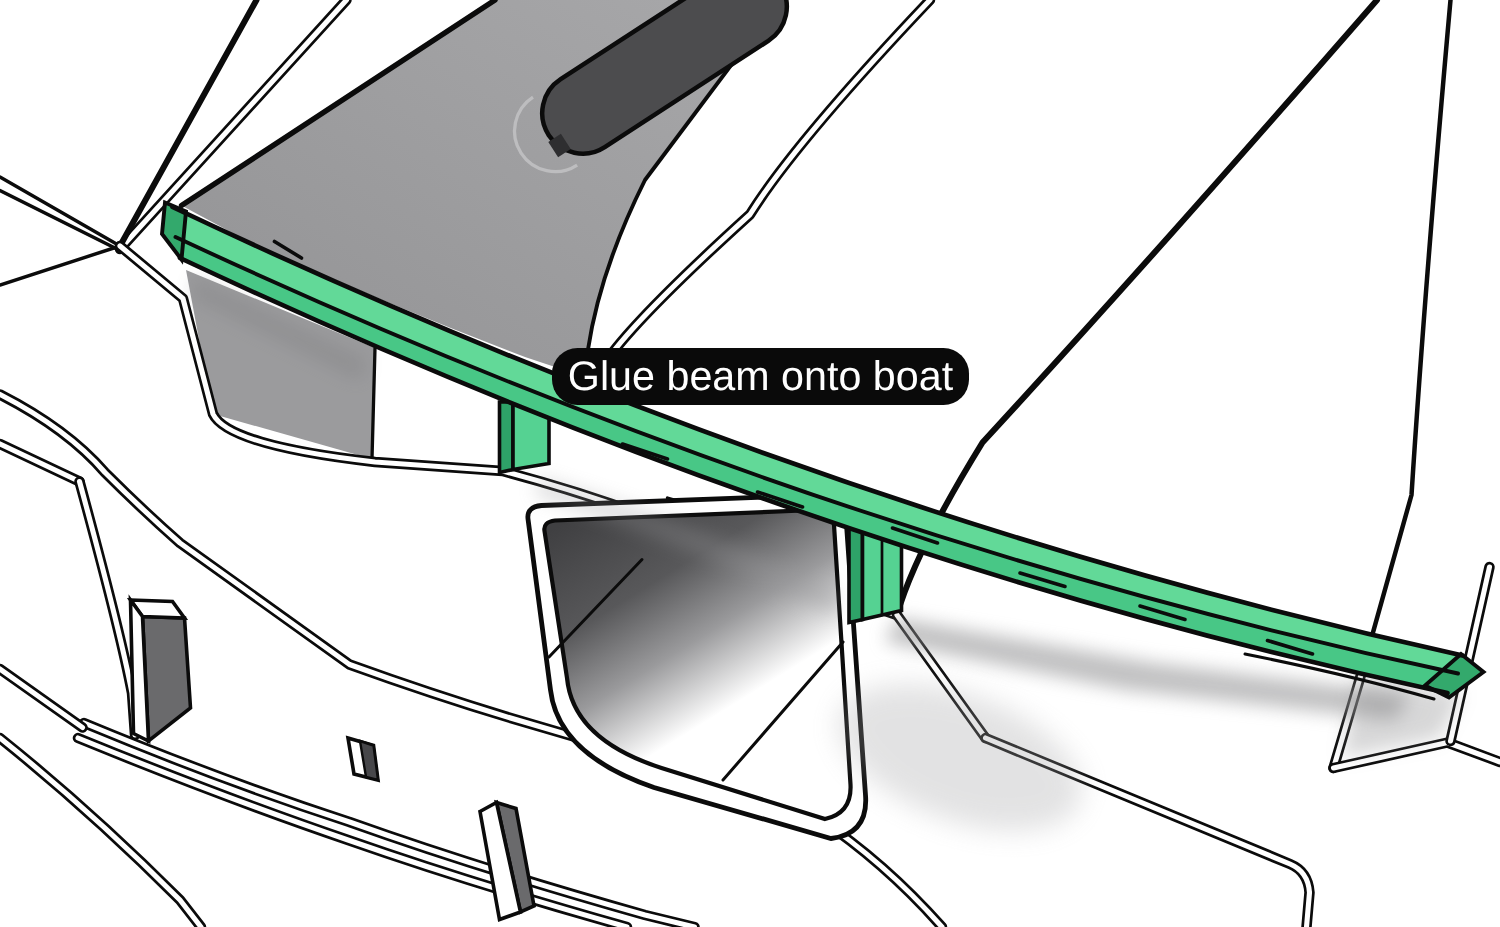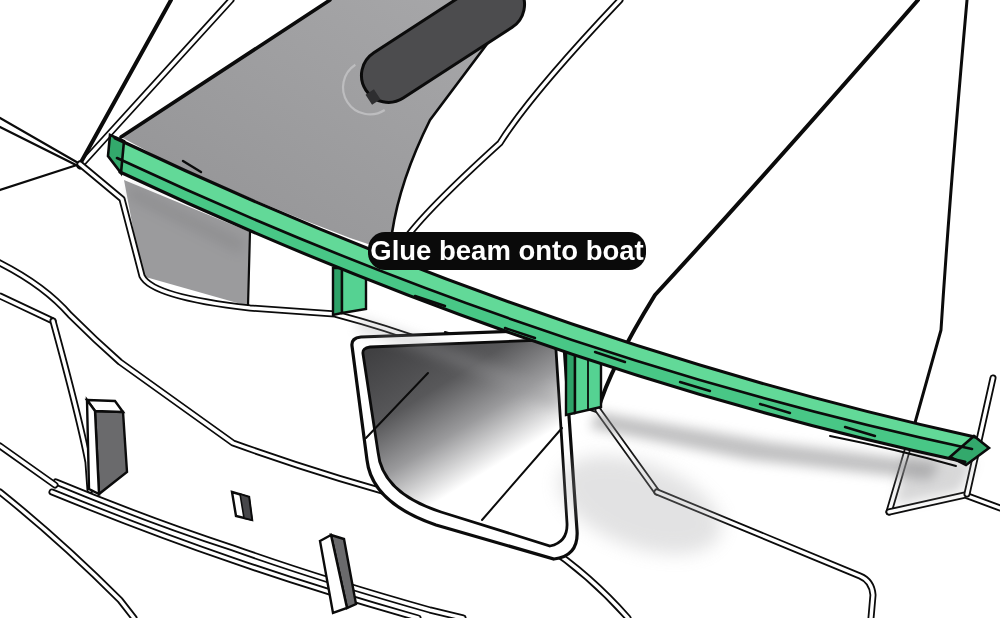--- a/index.html
+++ b/index.html
@@ -1,17 +1,17 @@
 <!DOCTYPE html>
 <html><head>
 <meta charset="utf-8">
 <style>
   html,body{margin:0;padding:0;background:#ffffff;}
   .stage{position:relative;width:1000px;height:618px;overflow:hidden;background:#fef9c3;
-         font-family:"Liberation Sans", sans-serif;font-weight:bold;}
+         font-family:"Liberation Sans", sans-serif;}
   svg{display:block;}
   .ln{fill:none;stroke:#0b0b0b;stroke-linecap:round;stroke-linejoin:round;}
   .dblo{fill:none;stroke:#0b0b0b;stroke-linecap:round;stroke-linejoin:round;stroke-width:7px;}
   .dbli{fill:none;stroke:#ffffff;stroke-linecap:round;stroke-linejoin:round;stroke-width:3.4px;}
   .callout-text{font-family:"Liberation Sans", sans-serif;font-size:27.5px;}
 </style>
 </head>
 <body>
 
 <div class="stage">

